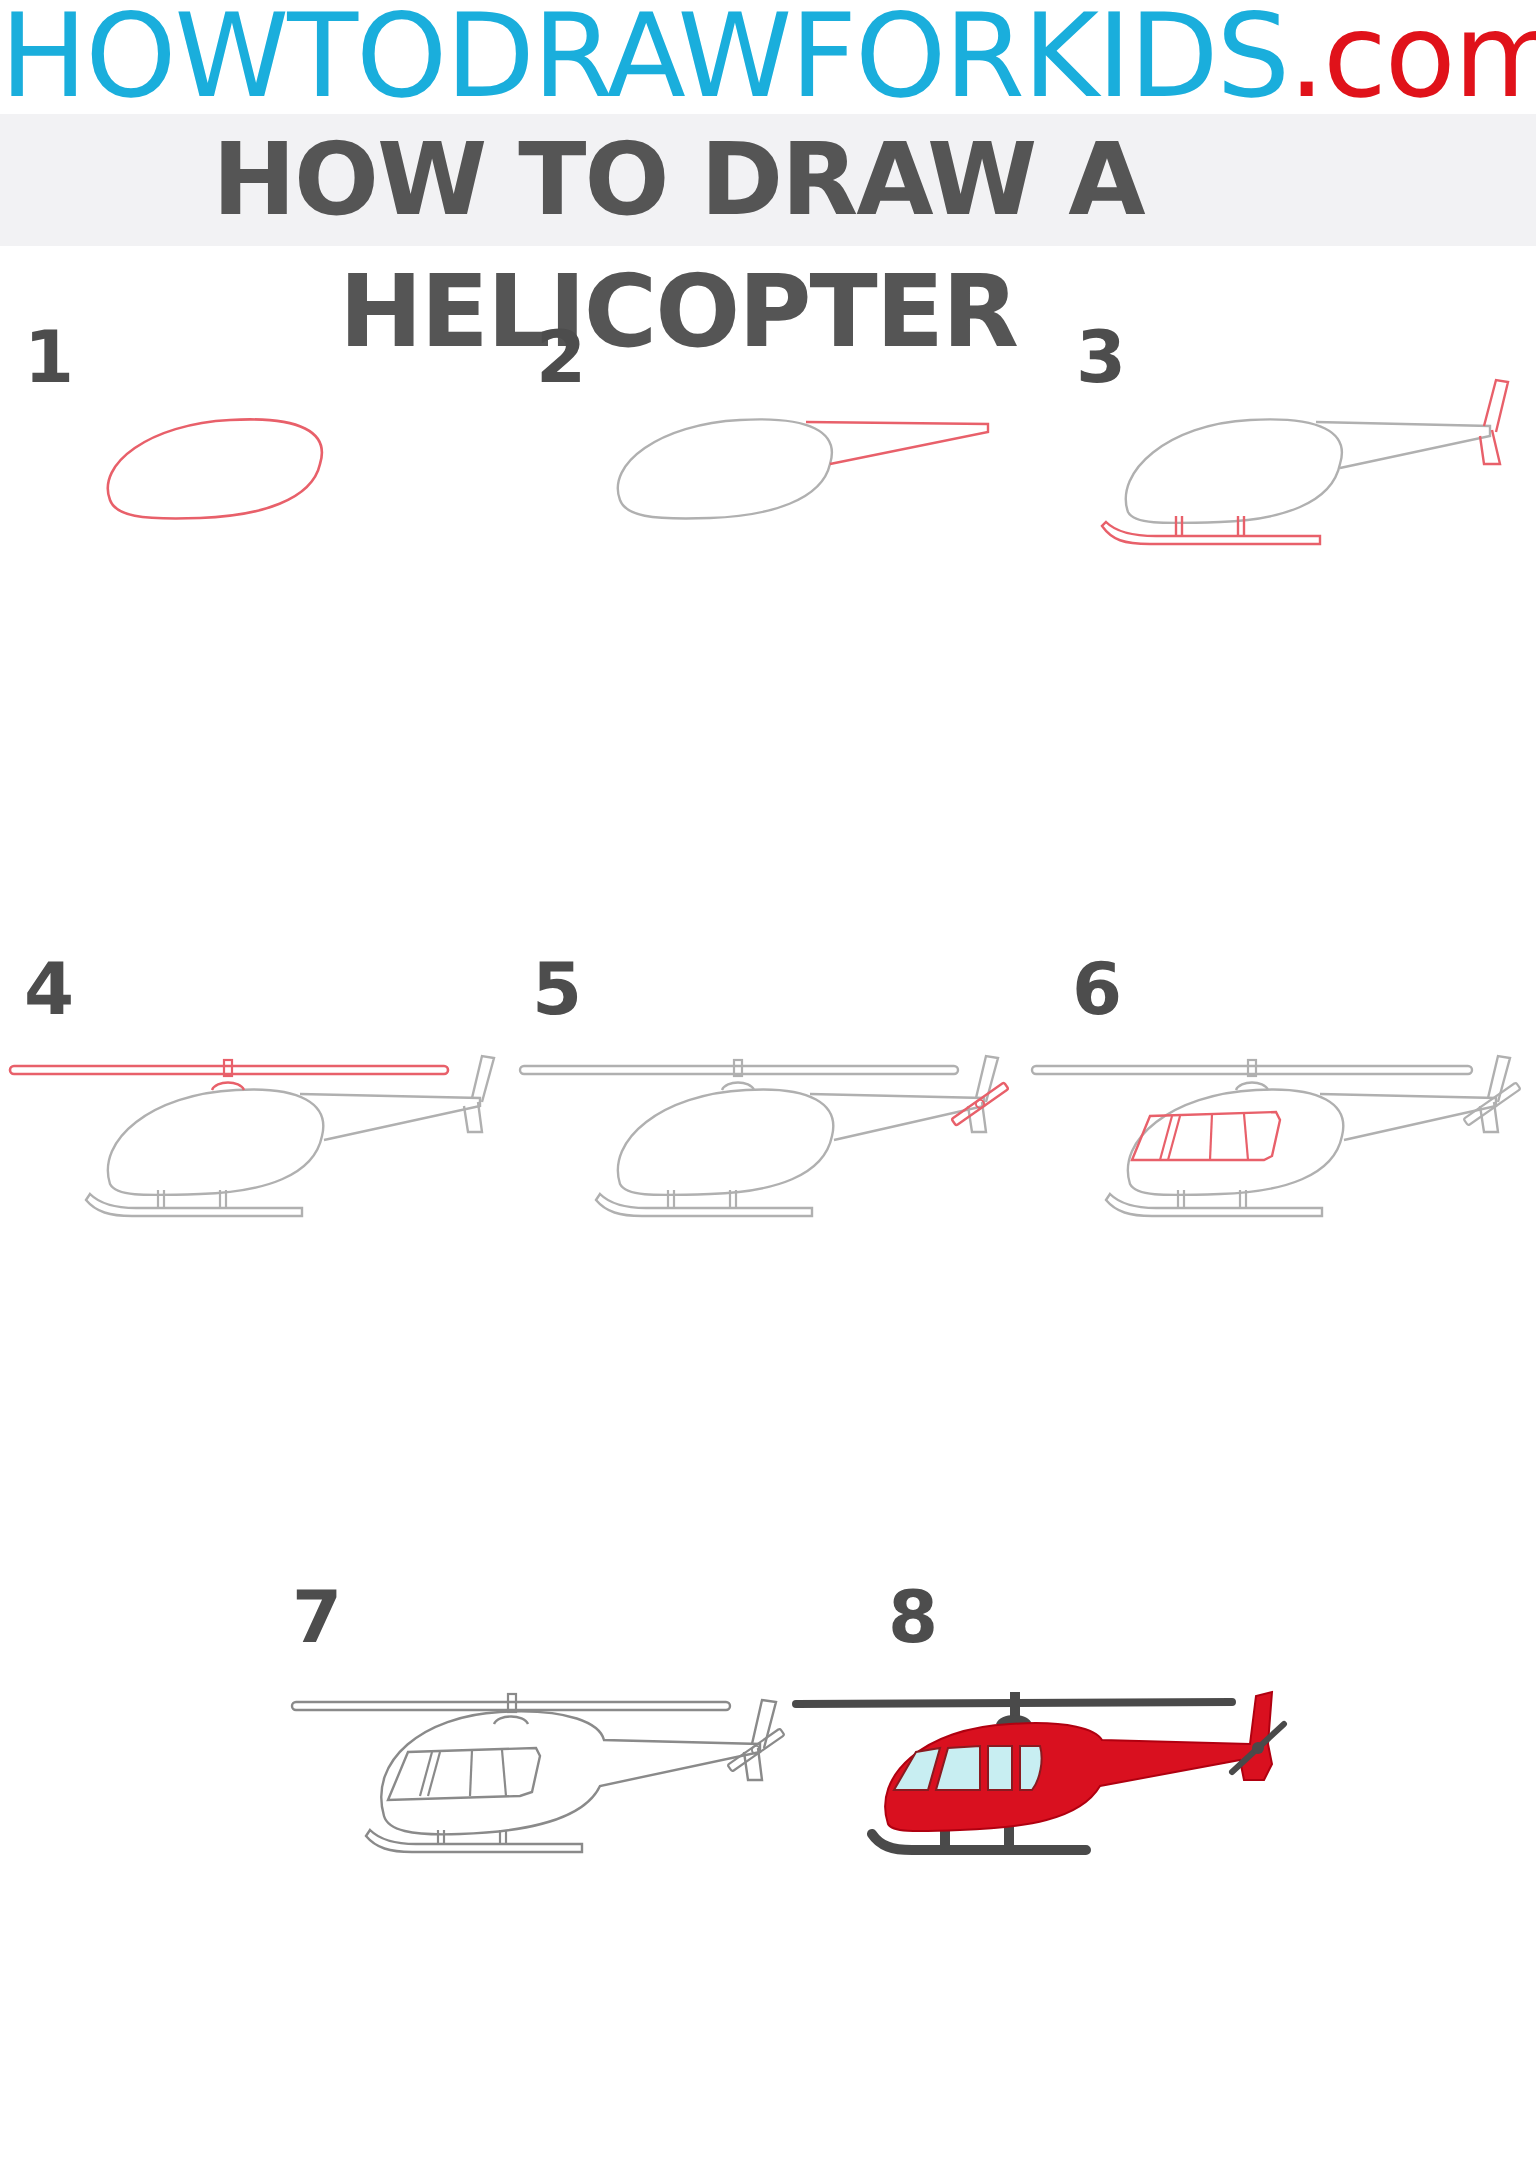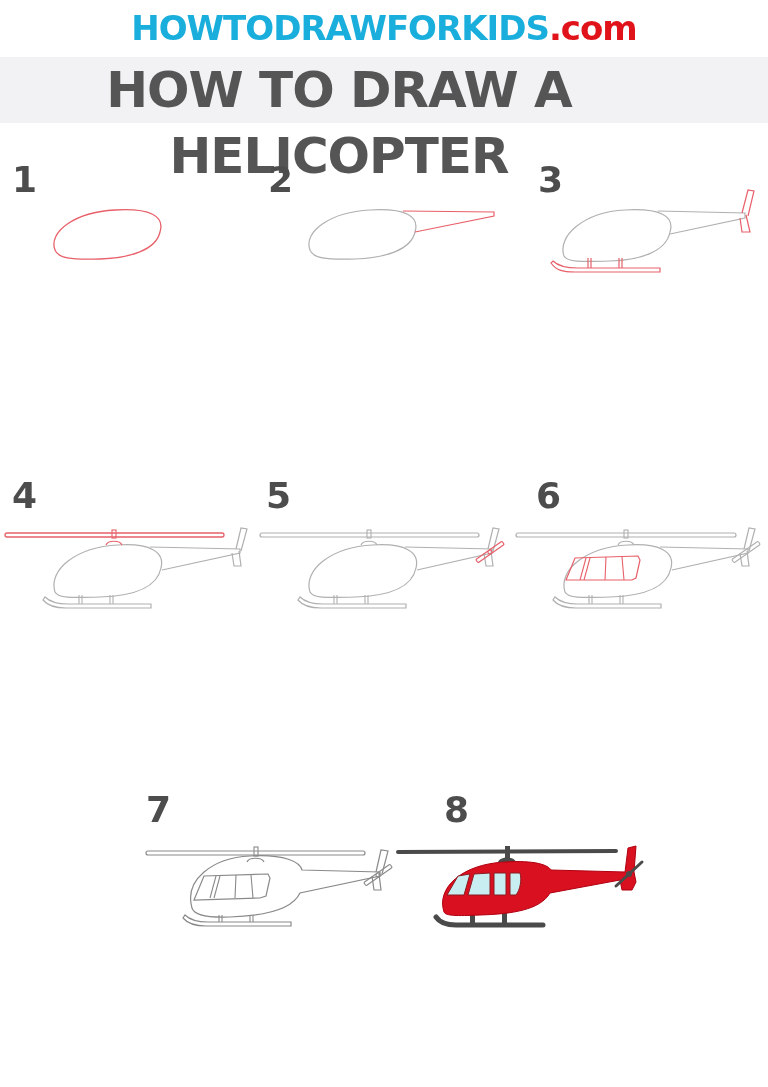--- a/index.html
+++ b/index.html
@@ -1,17 +1,17 @@
 <!DOCTYPE html>
 <html><head>
 <meta charset="utf-8">
 <style>
   html, body { margin:0; padding:0; background:#ffffff; }
   body { width:768px; height:1087px; position:relative; overflow:hidden; font-family:"DejaVu Sans", sans-serif; }
-  .site-title { position:absolute; left:0; top:0; width:768px; height:56px; text-align:center; font-weight:bold; font-size:34px; line-height:56px; letter-spacing:-1px; font-family:"DejaVu Sans", sans-serif; }
+  .site-title { position:absolute; left:0; top:0; width:768px; height:56px; text-align:center; font-weight:normal; font-size:58px; line-height:56px; letter-spacing:-1px; font-family:"DejaVu Sans", sans-serif; }
   .site-title .blue { color:#1aaedc; }
   .site-title .red { color:#e0121a; }
   .banner { position:absolute; left:0; top:57px; width:768px; height:66px; background:#f2f2f4; }
   .banner-text { position:absolute; left:0; top:0; width:608px; height:66px; line-height:66px; text-align:center; font-weight:bold; font-size:50px; color:#555555; letter-spacing:-1px; font-family:"DejaVu Sans", sans-serif;padding-left:35px; }
   .step-num { position:absolute; font-weight:bold; font-size:36px; color:#4d4d4d; font-family:"DejaVu Sans", sans-serif; line-height:1; }
   svg.drawing { position:absolute; left:0; top:0; }
 </style>
 </head>
 <body>
 

